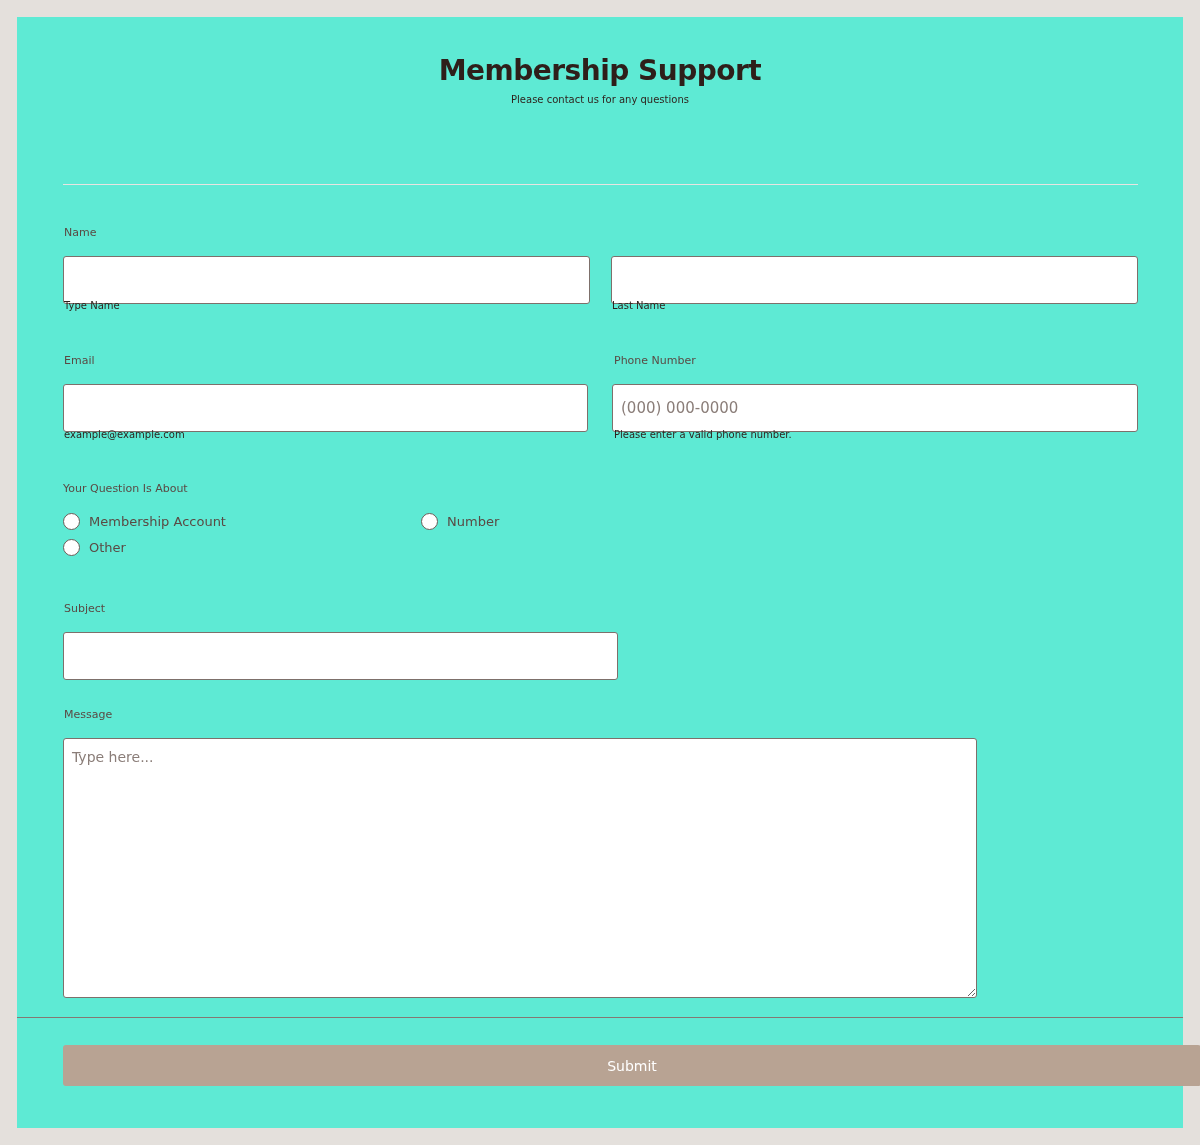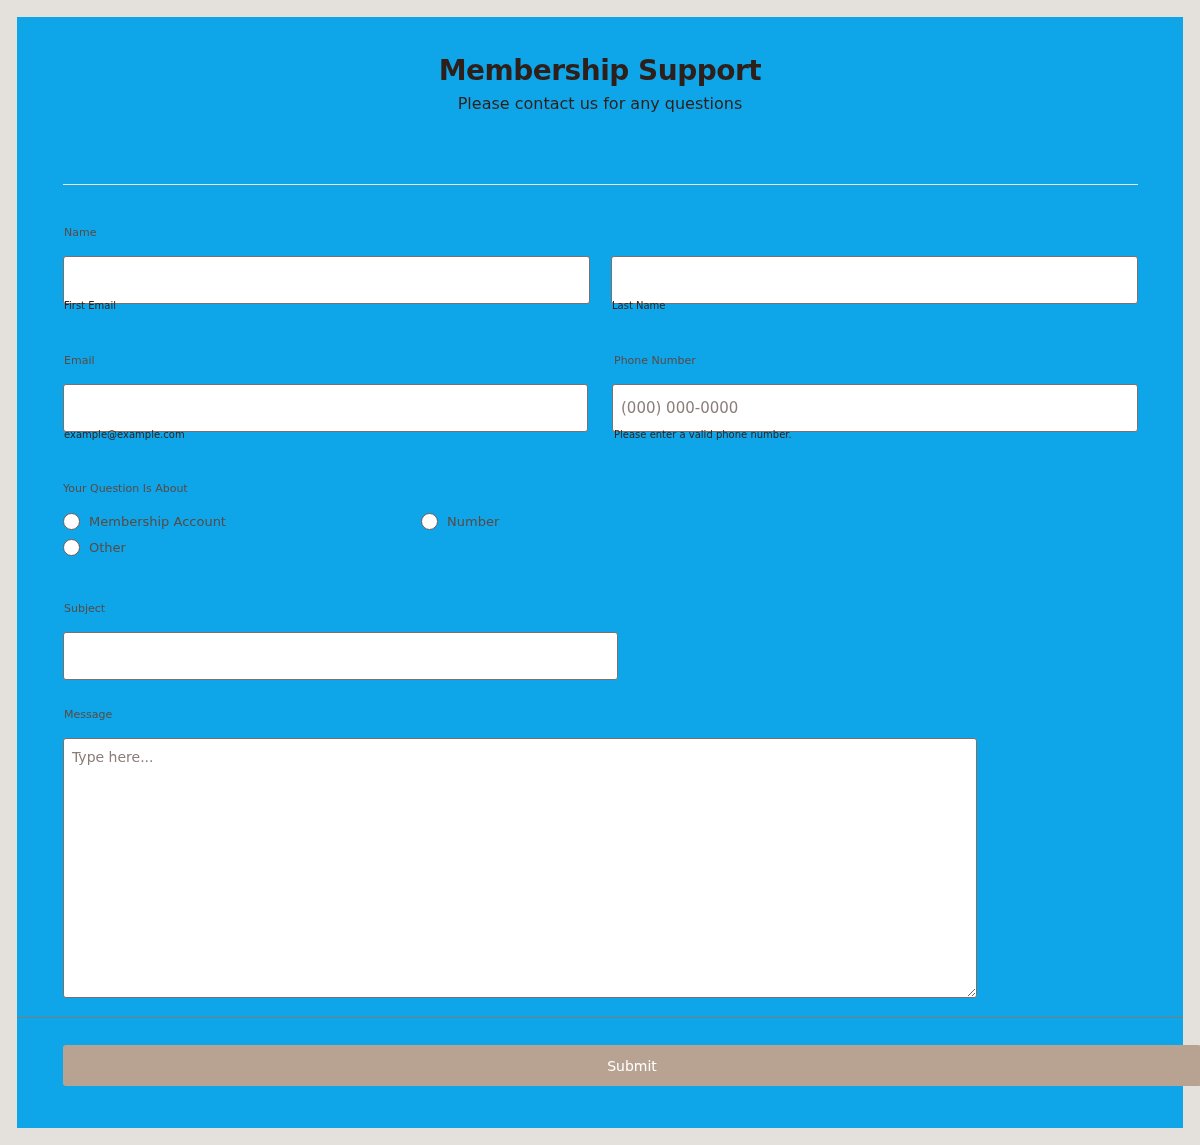--- a/index.html
+++ b/index.html
@@ -8,40 +8,40 @@
       background: #e4e0dc;
       font-family: "DejaVu Sans", sans-serif;
       color: #5a4a44;
       position: relative;
       overflow: hidden;
     }
     .card {
       position: absolute;
       left: 17px; top: 17px;
       width: 1166px; height: 1111px;
-      background: #0ea5e9;
+      background: #5eead4;
       padding-left: 13px;
     }
     .header {
       position: absolute;
       left: 0; top: 0; width: 1166px;
       text-align: center;
     }
     .title {
       position: absolute;
       top: 37px; left: 0; width: 100%;
       font-size: 28px;
       font-weight: bold;
       color: #2e1f1a;
       letter-spacing: -0.5px;
     }
     .subtitle {
       position: absolute;
       top: 77px; left: 0; width: 100%;
-      font-size: 16px;
+      font-size: 10px;
       color: #2e1f1a;
     }
     .hdr-divider {
       position: absolute;
       left: 46px; top: 167px;
       width: 1075px; height: 1px;
       background: #e8e4e1;
     }
     .label {
       position: absolute;
@@ -115,21 +115,21 @@
 
   <div class="header">
     <h1 class="title">Membership Support</h1>
     <div class="subtitle">Please contact us for any questions</div>
   </div>
 
   <div class="hdr-divider"></div>
 
   <label class="label" style="left:47px; top:209px;">Name</label>
   <input class="input" type="text" style="left: 46px; top: 239px; width: 527px;" value="">
-  <div class="sublabel" style="left:47px; top:283px;">First Email</div>
+  <div class="sublabel" style="left:47px; top:283px;">Type Name</div>
   <input class="input" type="text" style="left: 594px; top: 239px; width: 527px;" value="">
   <div class="sublabel" style="left:595px; top:283px;">Last Name</div>
 
   <label class="label" style="left:47px; top:337px;">Email</label>
   <input class="input" type="email" style="left: 46px; top: 367px; width: 525px;" value="">
   <div class="sublabel" style="left:47px; top:412px;">example@example.com</div>
 
   <label class="label" style="left:597px; top:337px;">Phone Number</label>
   <input class="input" type="tel" style="left: 595px; top: 367px; width: 526px;" placeholder="(000) 000-0000">
   <div class="sublabel" style="left:597px; top:412px;">Please enter a valid phone number.</div>

